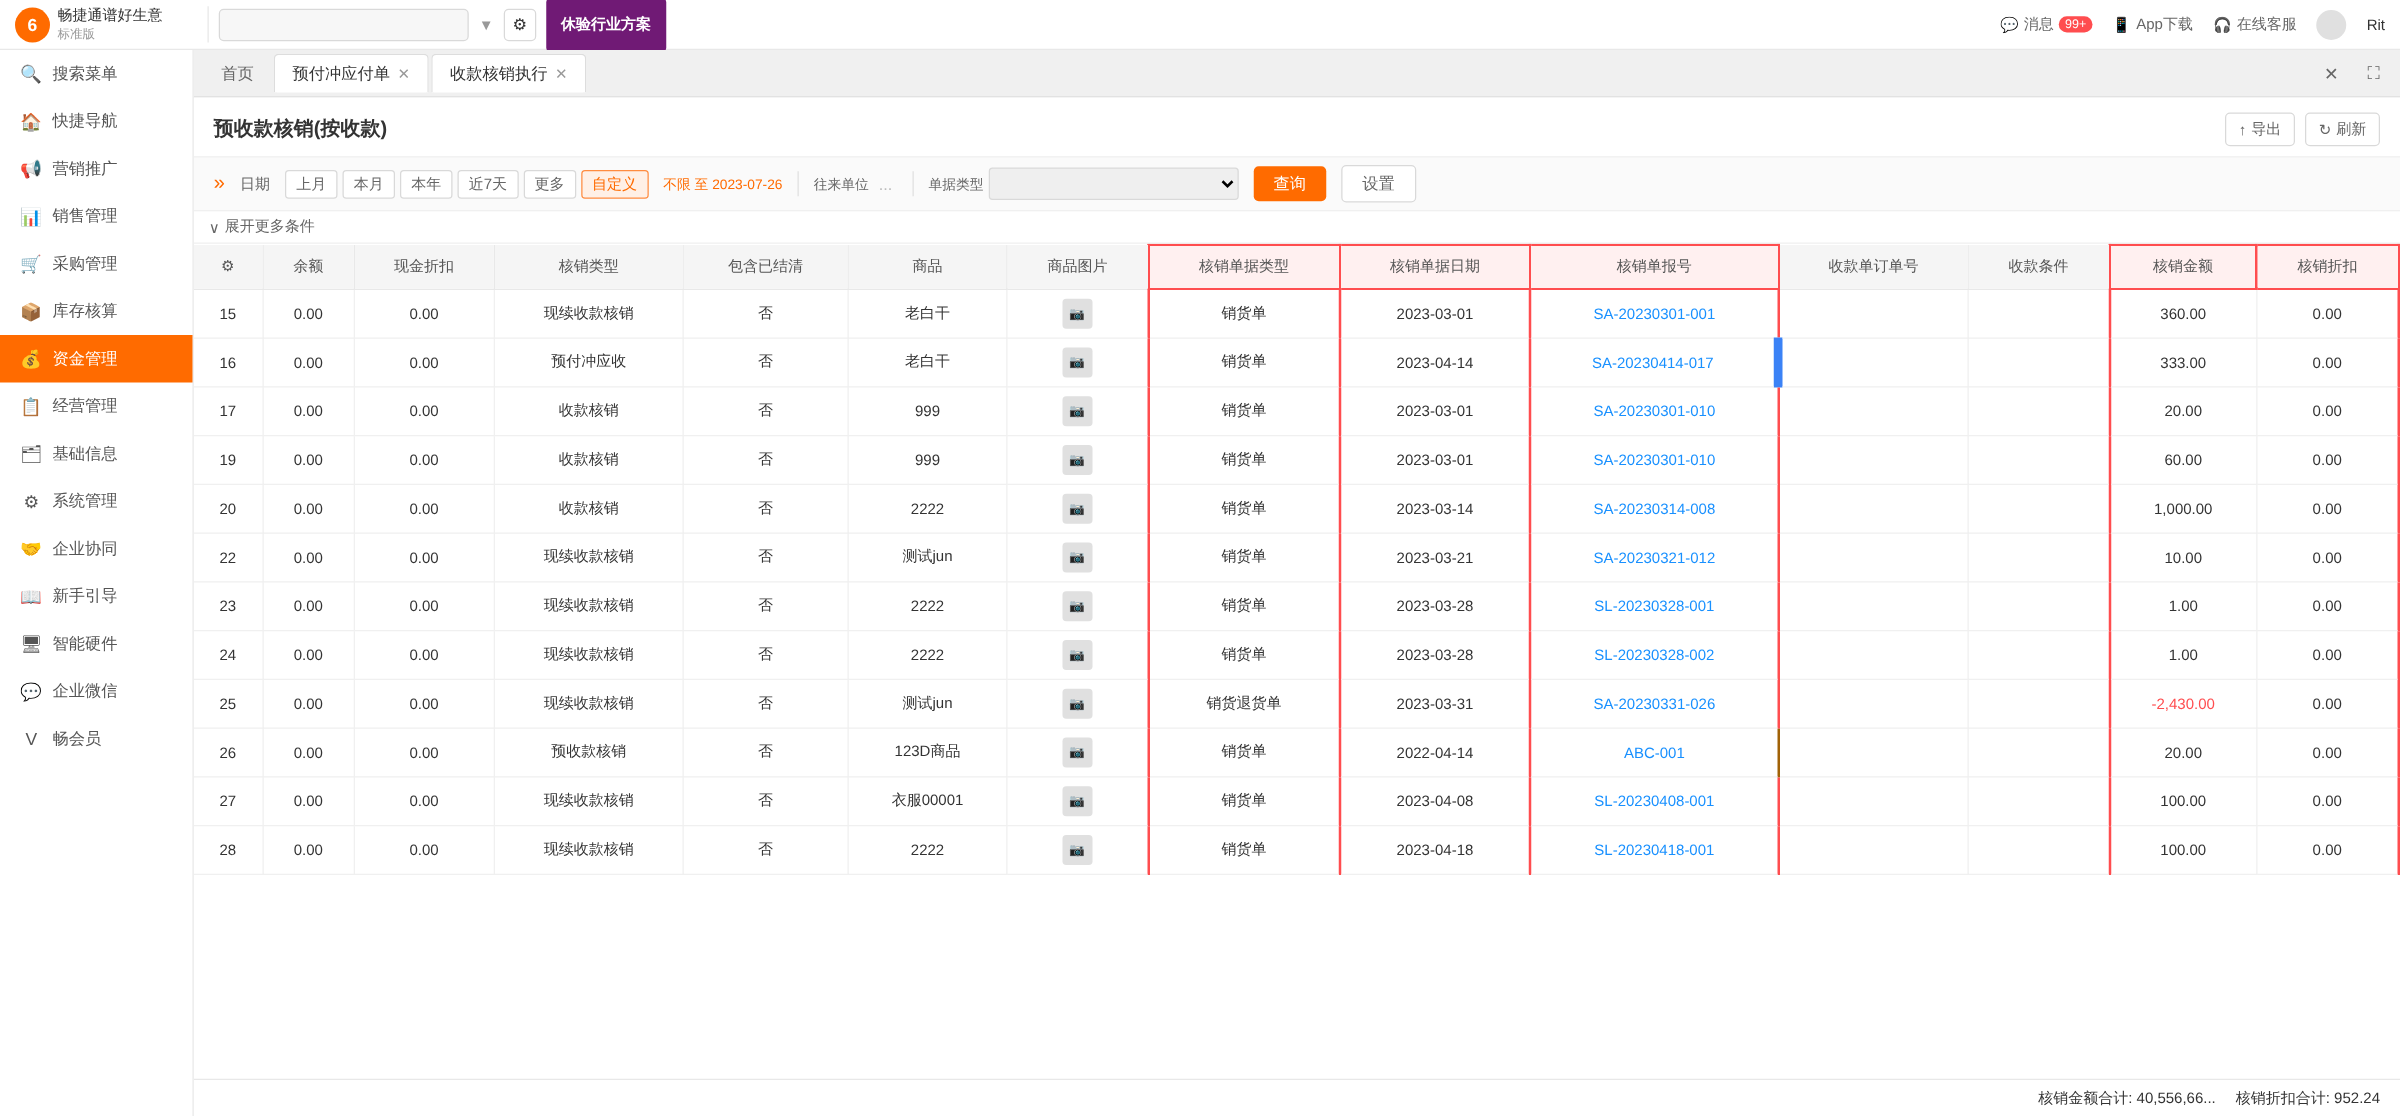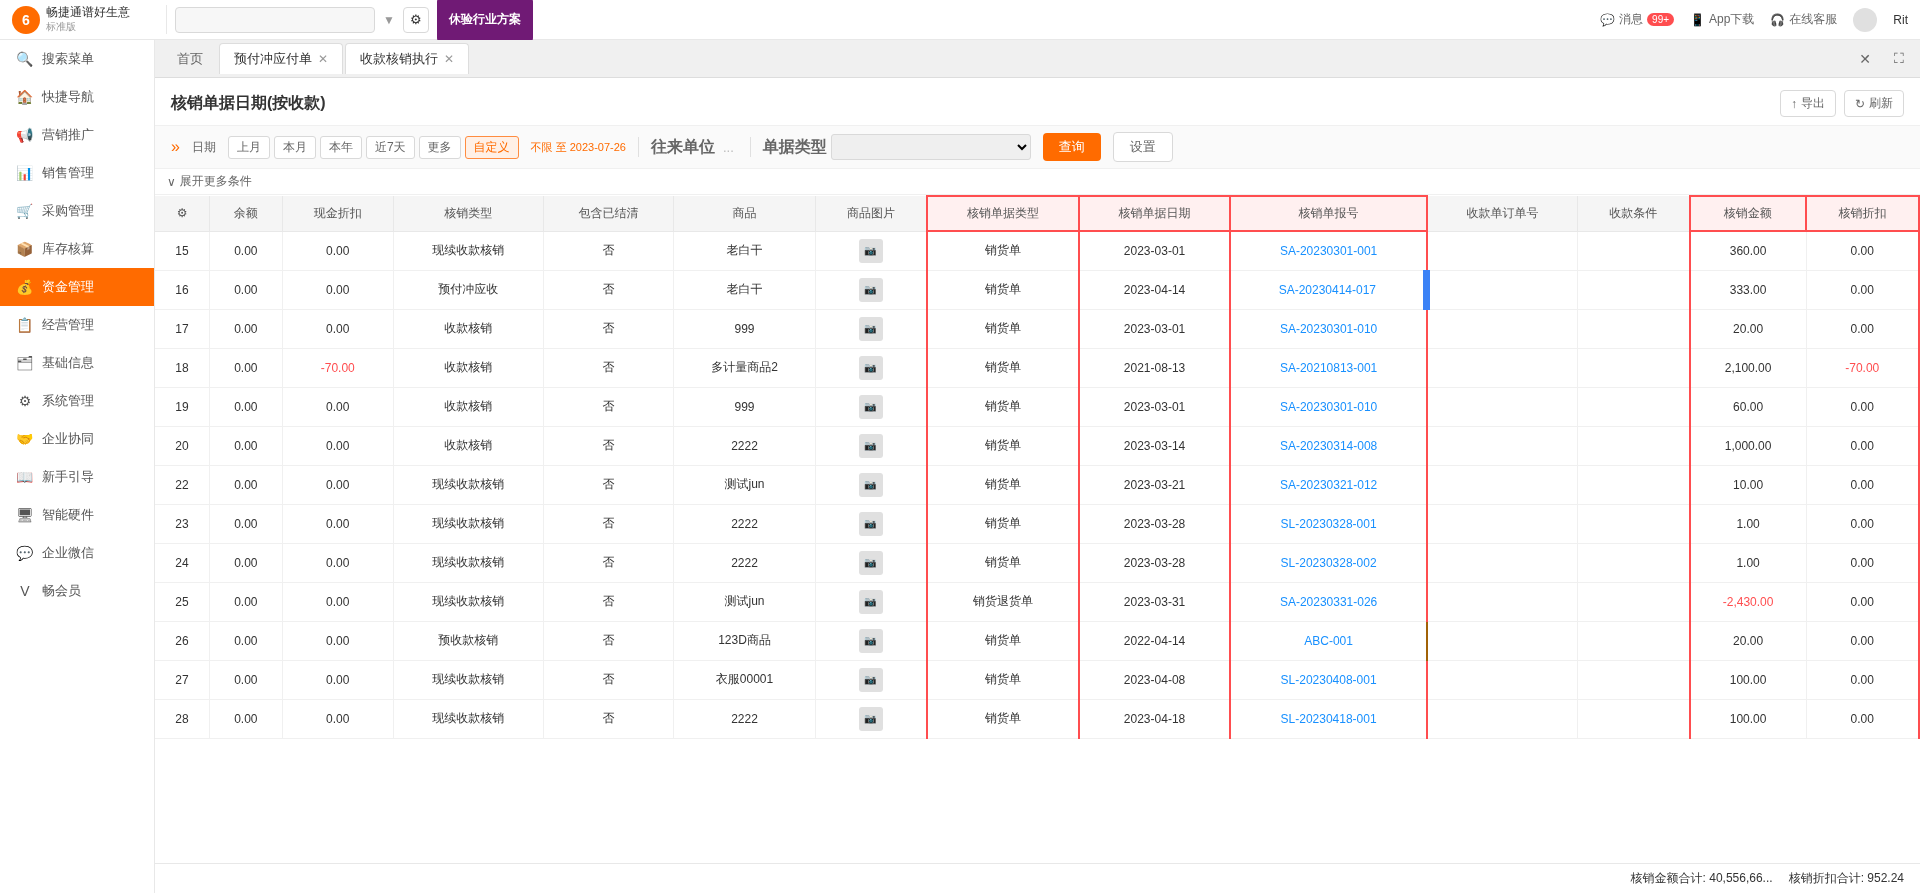--- a/index.html
+++ b/index.html
@@ -48,21 +48,21 @@
 
     
     .filter-bar { padding: 6px 16px; background: #fafafa; border-top: 1px solid #f0f0f0; border-bottom: 1px solid #f0f0f0; display: flex; align-items: center; gap: 12px; flex-wrap: wrap; }
     .filter-label { font-size: 12px; color: #666; }
     .filter-date-btns { display: flex; gap: 4px; }
     .filter-date-btn { padding: 2px 8px; border: 1px solid #d9d9d9; border-radius: 3px; font-size: 12px; cursor: pointer; background: #fff; color: #666; }
     .filter-date-btn.custom { background: #fff0e6; border-color: #ff8c40; color: #ff6b00; }
     .filter-date-range { font-size: 11px; color: #ff6b00; }
     .filter-divider { width: 1px; height: 20px; background: #e0e0e0; }
     .filter-field { display: flex; align-items: center; gap: 4px; }
-    .filter-field-label { font-size: 16px; color: #666; font-weight: bold; }
+    .filter-field-label { font-size: 11px; color: #666; }
     .filter-select { width: 200px; height: 26px; border: 1px solid #d9d9d9; border-radius: 3px; padding: 0 8px; font-size: 12px; }
     .query-btn { background: #ff6b00; color: #fff; border: none; border-radius: 4px; padding: 5px 16px; cursor: pointer; font-size: 13px; }
     .settings-btn { background: #fff; border: 1px solid #d9d9d9; border-radius: 4px; padding: 5px 16px; cursor: pointer; font-size: 13px; color: #666; }
     .expand-btn { display: flex; align-items: center; gap: 4px; font-size: 12px; color: #666; cursor: pointer; padding: 4px 12px; border-bottom: 1px solid #f0f0f0; }
 
     
     .table-container { flex: 1; overflow: auto; }
     table { width: 100%; border-collapse: collapse; font-size: 12px; }
     thead th { background: #f5f5f5; padding: 8px 10px; text-align: center; font-weight: 500; color: #555; border-bottom: 1px solid #e8e8e8; border-right: 1px solid #e8e8e8; white-space: nowrap; position: sticky; top: 0; z-index: 10; }
     tbody td { padding: 7px 10px; text-align: center; border-bottom: 1px solid #f0f0f0; border-right: 1px solid #f0f0f0; white-space: nowrap; }
@@ -193,21 +193,21 @@
       </div>
       <div class="tab-bar-right">
         <div class="tab-bar-btn">✕</div>
         <div class="tab-bar-btn">⛶</div>
       </div>
     </div>
 
     <div class="page-content">
 
       <div class="page-header">
-        <div class="page-title">核销单据日期(按收款)</div>
+        <div class="page-title">预收款核销(按收款)</div>
         <div class="header-actions">
           <button class="action-btn">
             <span>↑</span>
             <span>导出</span>
           </button>
           <button class="action-btn">
             <span>↻</span>
             <span>刷新</span>
           </button>
         </div>
@@ -317,38 +317,20 @@
     </td>
       <td style="border-left:2px solid #ff4d4f;border-right:2px solid #ff4d4f;">销货单</td>
       <td style="border-right:2px solid #ff4d4f;">2023-03-01</td>
       <td style="border-right:2px solid #ff4d4f;"><a class="link-text">SA-20230301-010</a></td>
       <td></td>
       <td></td>
       <td style="border-left:2px solid #ff4d4f;" class="">20.00</td>
       <td style="border-right:2px solid #ff4d4f;" class="">0.00</td>
     </tr>
               <tr>
-      <td>18</td>
-      <td>0.00</td>
-      <td class="red-text">-70.00</td>
-      <td>收款核销</td>
-      <td>否</td>
-      <td>多计量商品2</td>
-      <td>
-      <div style="width:24px;height:24px;background:#e0e0e0;border-radius:3px;margin:0 auto;display:flex;align-items:center;justify-content:center;font-size:10px;">📷</div>
-    </td>
-      <td style="border-left:2px solid #ff4d4f;border-right:2px solid #ff4d4f;">销货单</td>
-      <td style="border-right:2px solid #ff4d4f;">2021-08-13</td>
-      <td style="border-right:2px solid #ff4d4f;"><a class="link-text">SA-20210813-001</a></td>
-      <td></td>
-      <td></td>
-      <td style="border-left:2px solid #ff4d4f;" class="">2,100.00</td>
-      <td style="border-right:2px solid #ff4d4f;" class="red-text">-70.00</td>
-    </tr>
-              <tr>
       <td>19</td>
       <td>0.00</td>
       <td class="">0.00</td>
       <td>收款核销</td>
       <td>否</td>
       <td>999</td>
       <td>
       <div style="width:24px;height:24px;background:#e0e0e0;border-radius:3px;margin:0 auto;display:flex;align-items:center;justify-content:center;font-size:10px;">📷</div>
     </td>
       <td style="border-left:2px solid #ff4d4f;border-right:2px solid #ff4d4f;">销货单</td>

